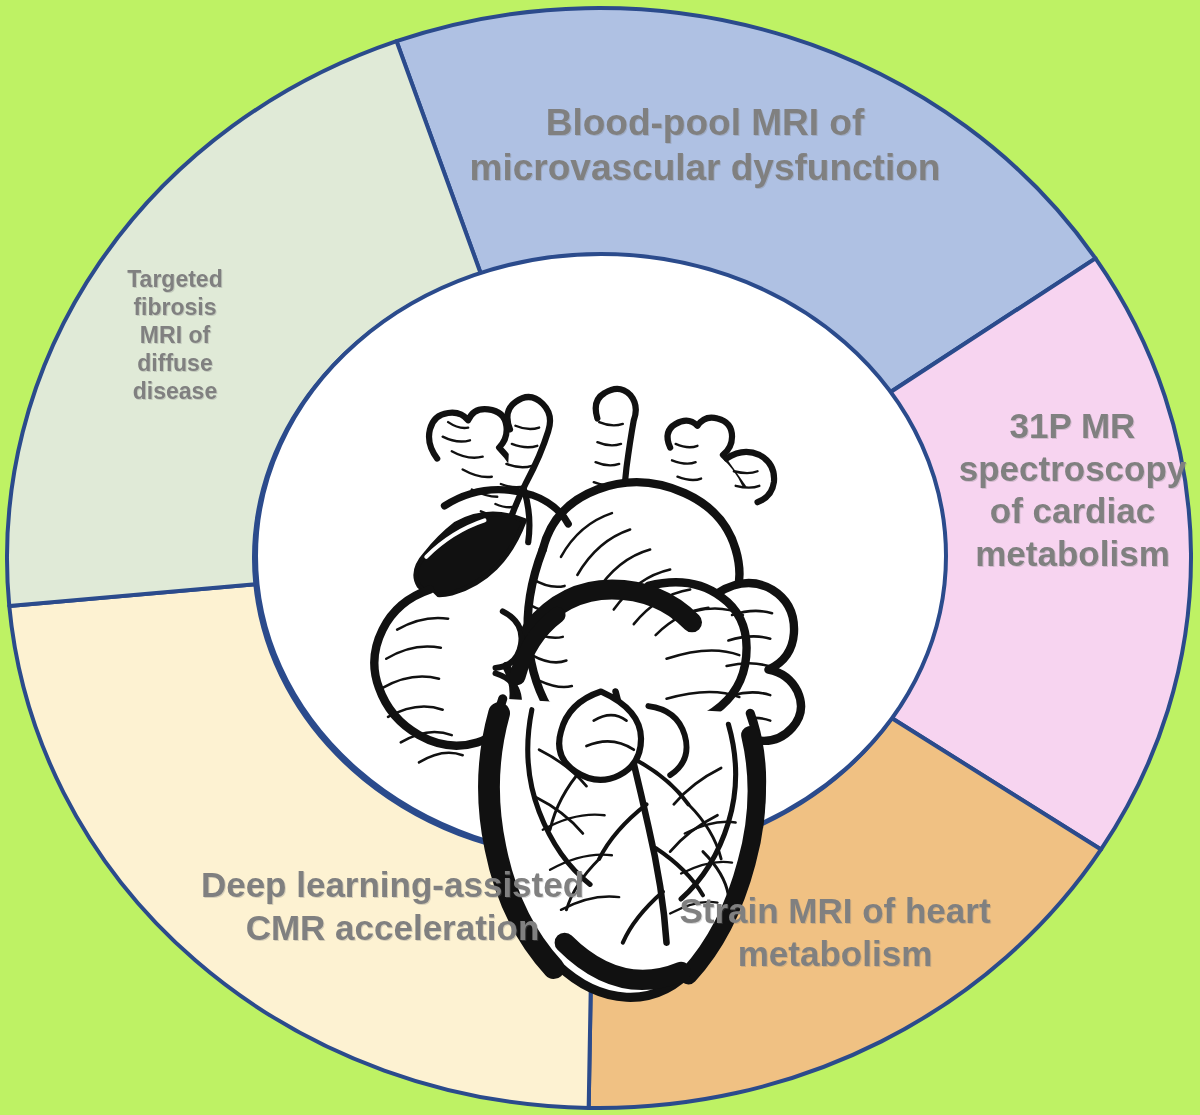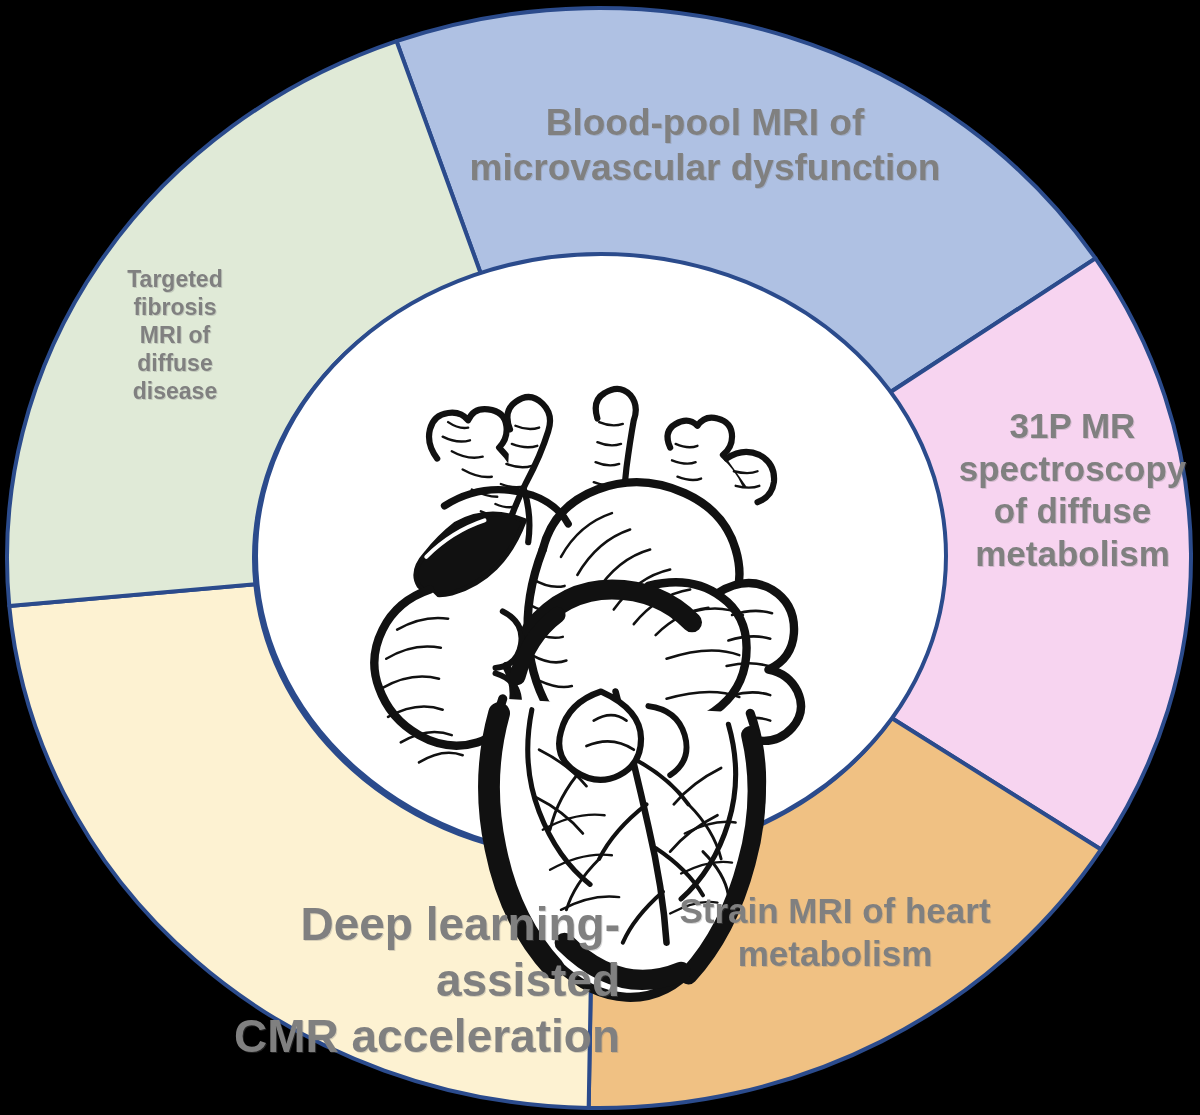--- a/index.html
+++ b/index.html
@@ -1,33 +1,33 @@
 <!DOCTYPE html>
 <html><head>
 <meta charset="utf-8">
 <style>
   html,body{margin:0;padding:0;background:#ffffff;}
   body{width:1200px;height:1115px;overflow:hidden;font-family:"Liberation Sans",sans-serif;}
-  #stage{position:relative;width:1200px;height:1115px;background:#000000;}
+  #stage{position:relative;width:1200px;height:1115px;background:#bef264;}
   svg.diagram{position:absolute;left:0;top:0;width:1200px;height:1115px;display:block;}
   .seg-label{
     position:absolute;
     color:#808080;
     font-family:"Liberation Sans",sans-serif;
     font-weight:600;
     text-align:center;
     line-height:1.22;
     text-shadow:1px 1px 0 rgba(120,120,120,0.28);
     white-space:pre-line;
     pointer-events:none;
   }
   #label-blue{left:420px;top:100px;width:570px;font-size:37px;}
   #label-pink{left:955px;top:405px;width:235px;font-size:35px;}
   #label-orange{left:625px;top:890px;width:420px;font-size:35px;}
-  #label-cream{left:165px;top:896px;width:455px;font-size:46px;text-align:right;}
+  #label-cream{left:165px;top:864px;width:455px;font-size:35px;}
   #label-green{left:55px;top:265px;width:240px;font-size:23px;}
 </style>
 </head>
 <body>
 
 <div id="stage">
 
   <svg class="diagram" viewBox="0 0 1200 1115">
     <g id="segments">
         <path d="M 396.5240751512041 41.16905856775031 A 592 550 0 0 1 1095.4929762236911 258.4485307417351 L 888.3413459411713 393.5190114254618 A 345 302 0 0 0 481.0030505526443 274.2128285226556 Z" fill="#AFC1E3" stroke="#2B4B8C" stroke-width="4" stroke-linejoin="round"></path>
@@ -124,21 +124,21 @@
         <path d="M176 222 q16 2 20 16 q4 14 -8 22" stroke-width="3.2" fill="none"></path>
       </g>
     </g>
   </svg>
 
   <div class="seg-label" id="label-blue">Blood-pool MRI of
 microvascular dysfunction</div>
 
   <div class="seg-label" id="label-pink">31P MR
 spectroscopy
-of diffuse
+of cardiac
 metabolism</div>
 
   <div class="seg-label" id="label-orange">Strain MRI of heart
 metabolism</div>
 
   <div class="seg-label" id="label-cream">Deep learning-assisted
 CMR acceleration</div>
 
   <div class="seg-label" id="label-green">Targeted
 fibrosis

